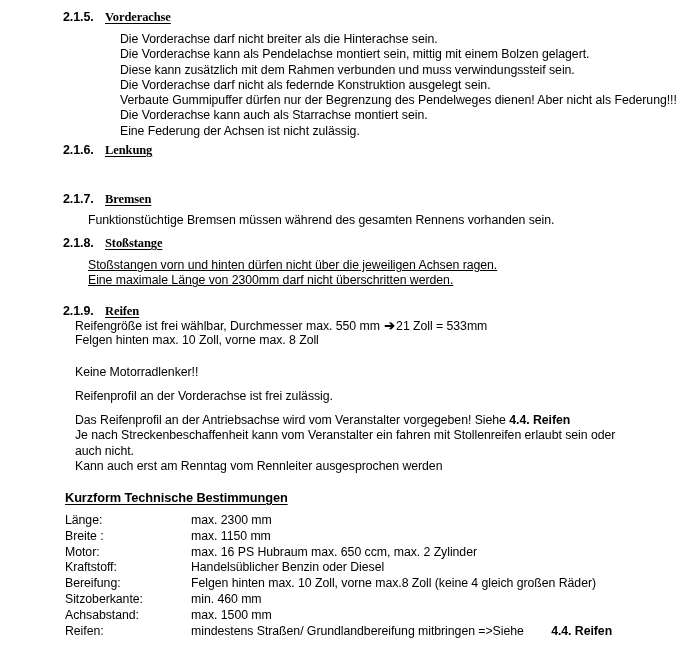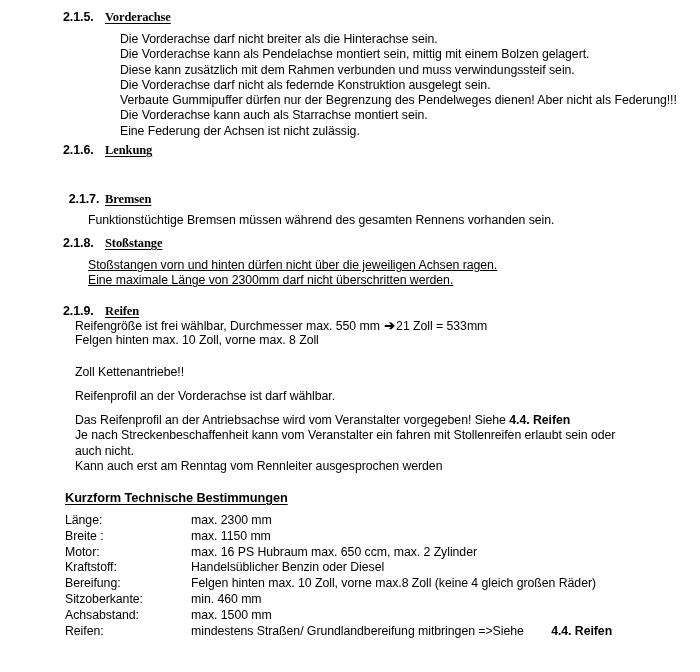--- a/index.html
+++ b/index.html
@@ -109,21 +109,21 @@
     <span class="ln">Die Vorderachse darf nicht als federnde Konstruktion ausgelegt sein.</span>
     <span class="ln">Verbaute Gummipuffer dürfen nur der Begrenzung des Pendelweges dienen! Aber nicht als Federung!!!</span>
     <span class="ln">Die Vorderachse kann auch als Starrachse montiert sein.</span>
     <span class="ln">Eine Federung der Achsen ist nicht zulässig.</span>
   </div>
 
   <div class="section-head" style="top:143px;">
     <span class="num">2.1.6.</span><span class="title">Lenkung</span>
   </div>
 
-  <div class="section-head" style="top:192px;text-align:center;">
+  <div class="section-head" style="top:192px;">
     <span class="num">2.1.7.</span><span class="title">Bremsen</span>
   </div>
   <div class="body-block" style="left:88px; top:213px;">
     <span class="ln">Funktionstüchtige Bremsen müssen während des gesamten Rennens vorhanden sein.</span>
   </div>
 
   <div class="section-head" style="top:236px;">
     <span class="num">2.1.8.</span><span class="title">Stoßstange</span>
   </div>
   <div class="body-block" style="left:88px; top:258px;text-decoration:underline;">
@@ -134,25 +134,25 @@
   <div class="section-head" style="top:304px;">
     <span class="num">2.1.9.</span><span class="title">Reifen</span>
   </div>
 
   <div class="body-block" style="left:75px; top:318px;">
     <span class="ln"><span>Reifengröße ist frei wählbar, Durchmesser max. 550 mm </span><span class="arrow">➔</span><span>21 Zoll = 533mm</span></span>
     <span class="ln">Felgen hinten max. 10 Zoll, vorne max. 8 Zoll</span>
   </div>
 
   <div class="body-block" style="left:75px; top:365px;">
-    <span class="ln">Zoll Kettenantriebe!!</span>
+    <span class="ln">Keine Motorradlenker!!</span>
   </div>
 
   <div class="body-block" style="left:75px; top:389px;">
-    <span class="ln">Reifenprofil an der Vorderachse ist darf wählbar.</span>
+    <span class="ln">Reifenprofil an der Vorderachse ist frei zulässig.</span>
   </div>
 
   <div class="body-block" style="left:75px; top:413px;">
     <span class="ln"><span>Das Reifenprofil an der Antriebsachse wird vom Veranstalter vorgegeben!  Siehe </span><b>4.4. Reifen</b></span>
     <span class="ln">Je nach Streckenbeschaffenheit kann vom Veranstalter ein fahren mit Stollenreifen erlaubt sein oder</span>
     <span class="ln">auch nicht.</span>
     <span class="ln">Kann auch erst am Renntag vom Rennleiter ausgesprochen werden</span>
   </div>
 
   <div class="kurz-head">Kurzform Technische Bestimmungen</div>

